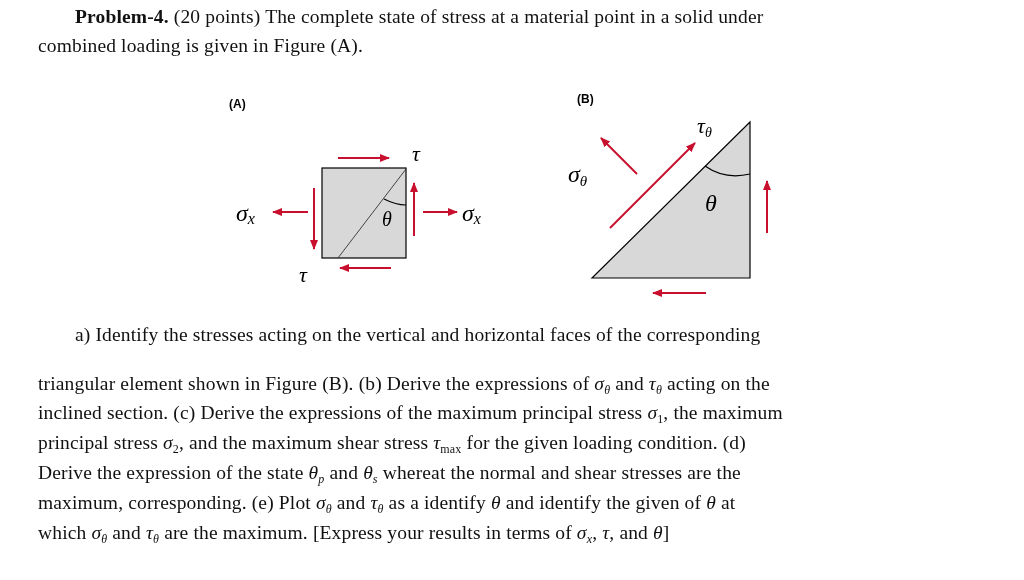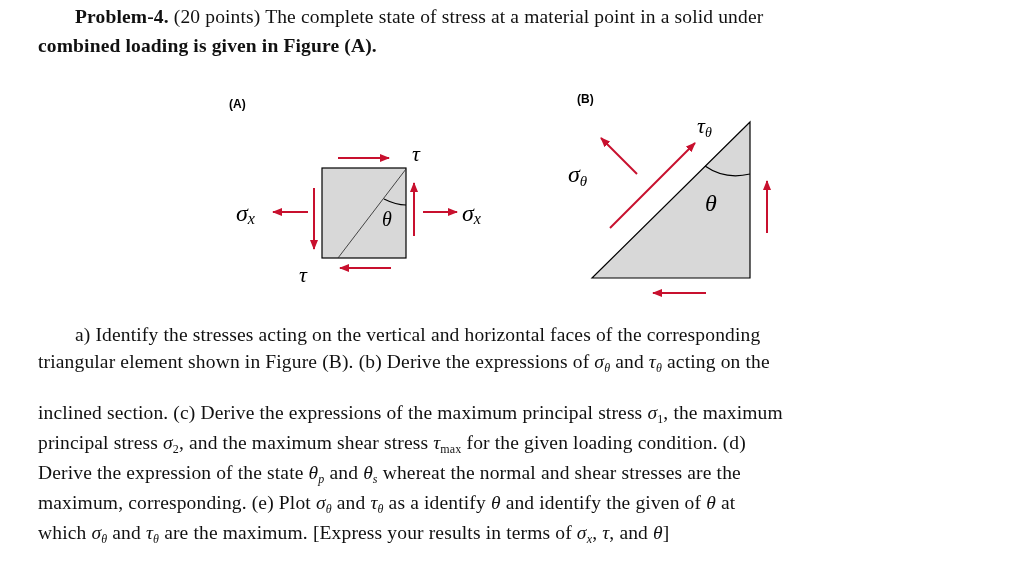--- a/index.html
+++ b/index.html
@@ -17,21 +17,21 @@
     .mathlab { font-family:"Liberation Serif","DejaVu Serif",serif; font-style:italic; }
   </style>
 </head>
 <body>
 
 <div class="line indent" style="top:6px;">
   <b class="bold">Problem-4.</b>
   <span>(20 points)</span>
   <span>The complete state of stress at a material point in a solid under</span>
 </div>
-<div class="line" style="top:35px;font-weight:bold;">combined loading is given in Figure (A).</div>
+<div class="line" style="top:35px;">combined loading is given in Figure (A).</div>
 
 <svg class="fig" width="1024" height="320">
   <defs>
     <marker id="ah" markerWidth="10" markerHeight="8" refX="9" refY="4" orient="auto" markerUnits="userSpaceOnUse">
       <path d="M0,0 L10,4 L0,8 z" fill="#c8102e"></path>
     </marker>
   </defs>
 
   <g>
     <text class="flabel" x="229" y="108">(A)</text>
@@ -70,21 +70,21 @@
     <text class="mathlab" x="568" y="182" font-size="24">σ<tspan font-size="15" dy="4">θ</tspan></text>
 
     <line x1="767" y1="233" x2="767" y2="181" stroke="#c8102e" stroke-width="2" marker-end="url(#ah)"></line>
 
     <line x1="706" y1="293" x2="653" y2="293" stroke="#c8102e" stroke-width="2" marker-end="url(#ah)"></line>
   </g>
 </svg>
 
 <div class="line indent" style="top:324px;">a) Identify the stresses acting on the vertical and horizontal faces of the corresponding</div>
 
-<div class="line" style="top:351px;">
+<div class="line" style="top:373px;">
   <span>triangular element shown in Figure (B). (b) Derive the expressions of </span><span class="m"><span>σ</span><sub>θ</sub></span><span> and </span><span class="m"><span>τ</span><sub>θ</sub></span><span> acting on the</span>
 </div>
 
 <div class="line" style="top:402px;">
   <span>inclined section. (c) Derive the expressions of the maximum principal stress </span><span class="m"><span>σ</span><sub class="up">1</sub></span><span>, the maximum</span>
 </div>
 
 <div class="line" style="top:432px;">
   <span>principal stress </span><span class="m"><span>σ</span><sub class="up">2</sub></span><span>, and the maximum shear stress </span><span class="m"><span>τ</span><sub class="up">max</sub></span><span> for the given loading condition. (d)</span>
 </div>

